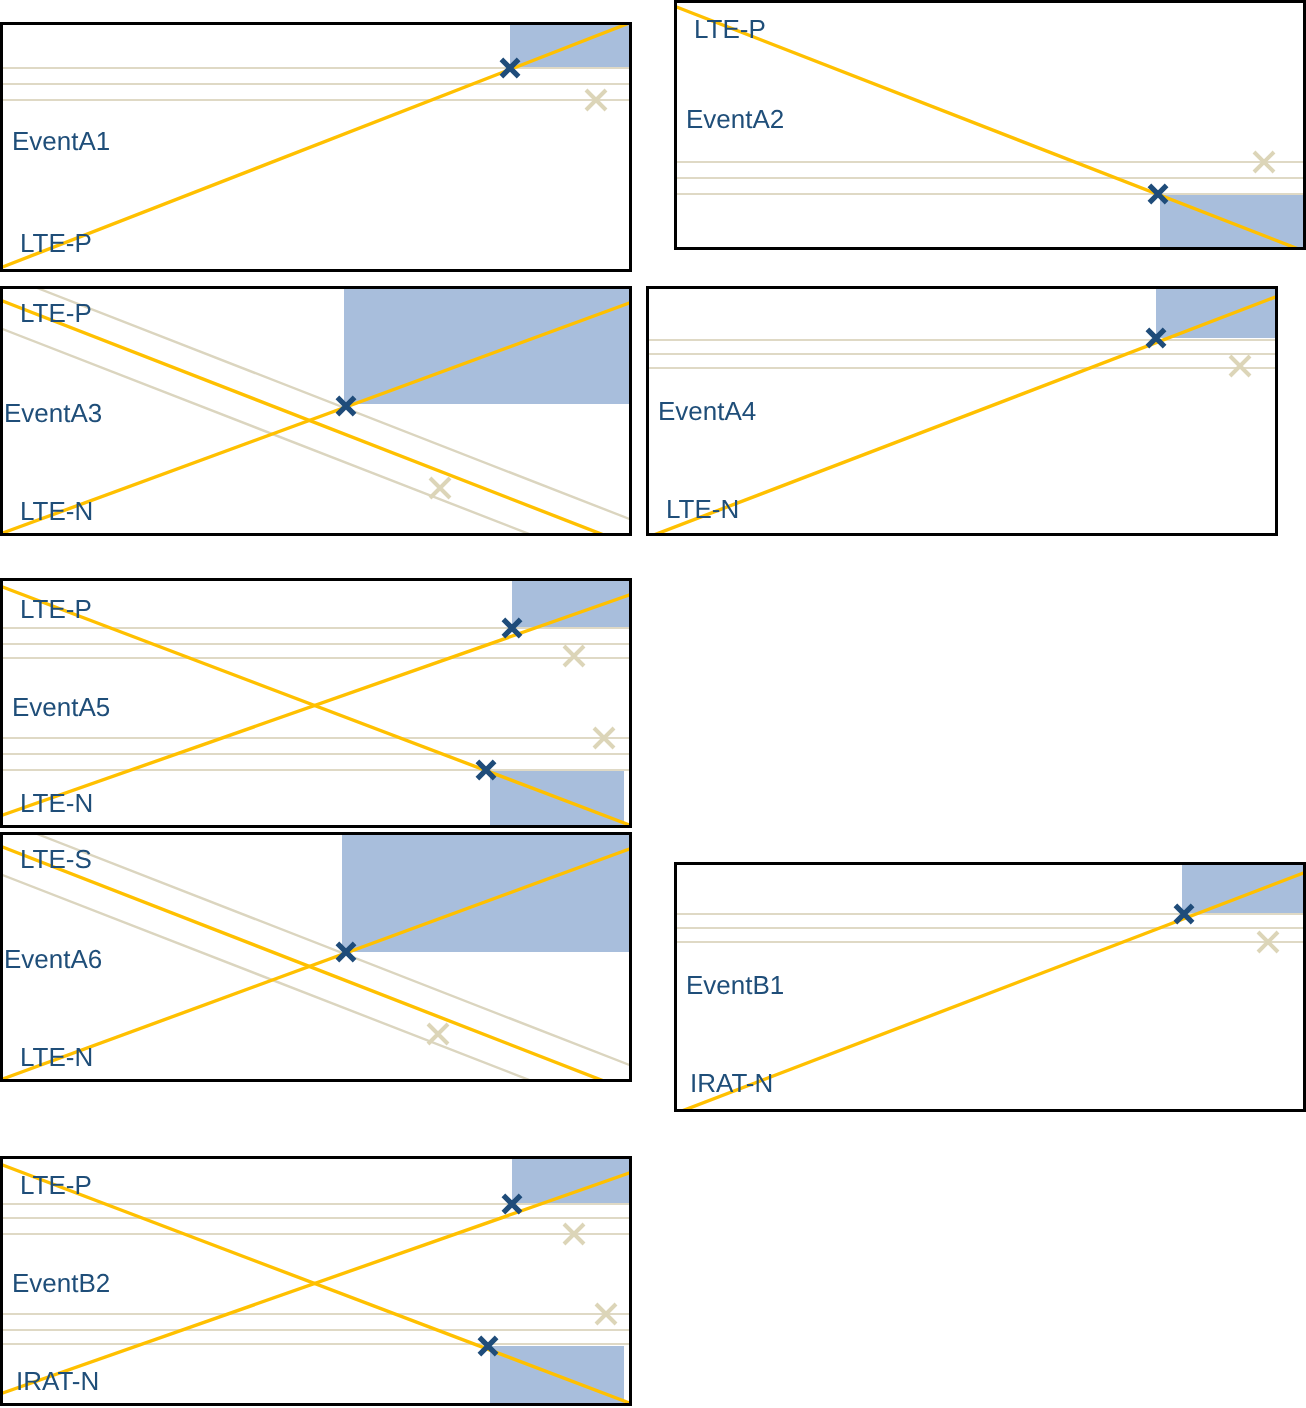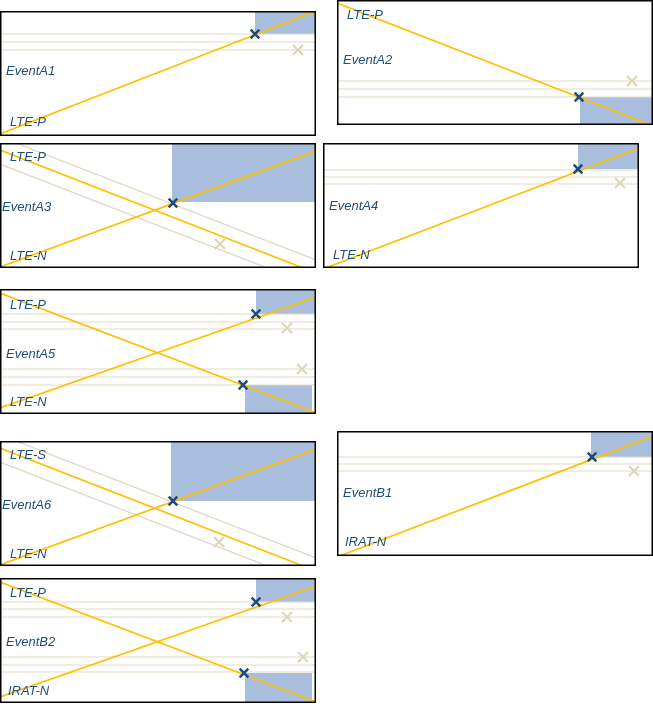--- a/index.html
+++ b/index.html
@@ -1,20 +1,20 @@
 <!DOCTYPE html>
 <html><head>
 <meta charset="utf-8">
 <style>
   html,body{margin:0;padding:0;background:#ffffff;}
   #canvas{
     position:relative;width:653px;height:704px;background:#ffffff;
     font-family:"Liberation Sans",sans-serif;overflow:hidden;
   }
-  .panel{position:absolute;width:316px;height:125px;font-style:italic;}
+  .panel{position:absolute;width:316px;height:125px;}
   .panel svg{display:block;}
   .panel text{
     font-family:"Liberation Sans",sans-serif;
     font-size:13px;
   }
 </style>
 </head>
 <body>
 
 <div id="canvas" style="width: 653px; height: 704px; background: rgb(255, 255, 255);">
@@ -90,21 +90,21 @@
         <path d="M-4.3 -4.3 L4.3 4.3 M4.3 -4.3 L-4.3 4.3" transform="translate(256 25)" stroke="#1F4C7A" stroke-width="2.6" fill="none"></path>
         <path d="M-4.3 -4.3 L4.3 4.3 M4.3 -4.3 L-4.3 4.3" transform="translate(243 96)" stroke="#1F4C7A" stroke-width="2.6" fill="none"></path>
         <path d="M-5 -5 L5 5 M5 -5 L-5 5" transform="translate(287 39)" stroke="#DCD5B8" stroke-width="2" fill="none"></path>
         <path d="M-5 -5 L5 5 M5 -5 L-5 5" transform="translate(302 80)" stroke="#DCD5B8" stroke-width="2" fill="none"></path>
         <rect x="0.75" y="0.75" width="314.5" height="123.5" fill="none" stroke="#000000" stroke-width="1.5"></rect>
         <text x="10" y="20" fill="#1F4E79">LTE-P</text>
         <text x="6" y="69" fill="#1F4E79">EventA5</text>
         <text x="10" y="117" fill="#1F4E79">LTE-N</text>
       </svg>
     </div>
-    <div class="panel" style="left: 0px; top: 441px;">
+    <div class="panel" style="left: 0px; top: 416px;">
       <svg width="316" height="125" viewBox="0 0 316 125">
         <rect x="171" y="1" width="144" height="59" fill="#A8BEDC"></rect>
         <line x1="16" y1="0" x2="316" y2="117" stroke="#DBD5BF" stroke-width="1.2"></line>
         <line x1="0" y1="21" x2="316" y2="144" stroke="#DBD5BF" stroke-width="1.2"></line>
         <line x1="0" y1="7" x2="316" y2="130" stroke="#FFC000" stroke-width="1.7"></line>
         <line x1="0" y1="124" x2="316" y2="8" stroke="#FFC000" stroke-width="1.7"></line>
         <path d="M-4.3 -4.3 L4.3 4.3 M4.3 -4.3 L-4.3 4.3" transform="translate(173 60)" stroke="#1F4C7A" stroke-width="2.6" fill="none"></path>
         <path d="M-5 -5 L5 5 M5 -5 L-5 5" transform="translate(219 101)" stroke="#DCD5B8" stroke-width="2" fill="none"></path>
         <rect x="0.75" y="0.75" width="314.5" height="123.5" fill="none" stroke="#000000" stroke-width="1.5"></rect>
         <text x="10" y="18" fill="#1F4E79">LTE-S</text>

